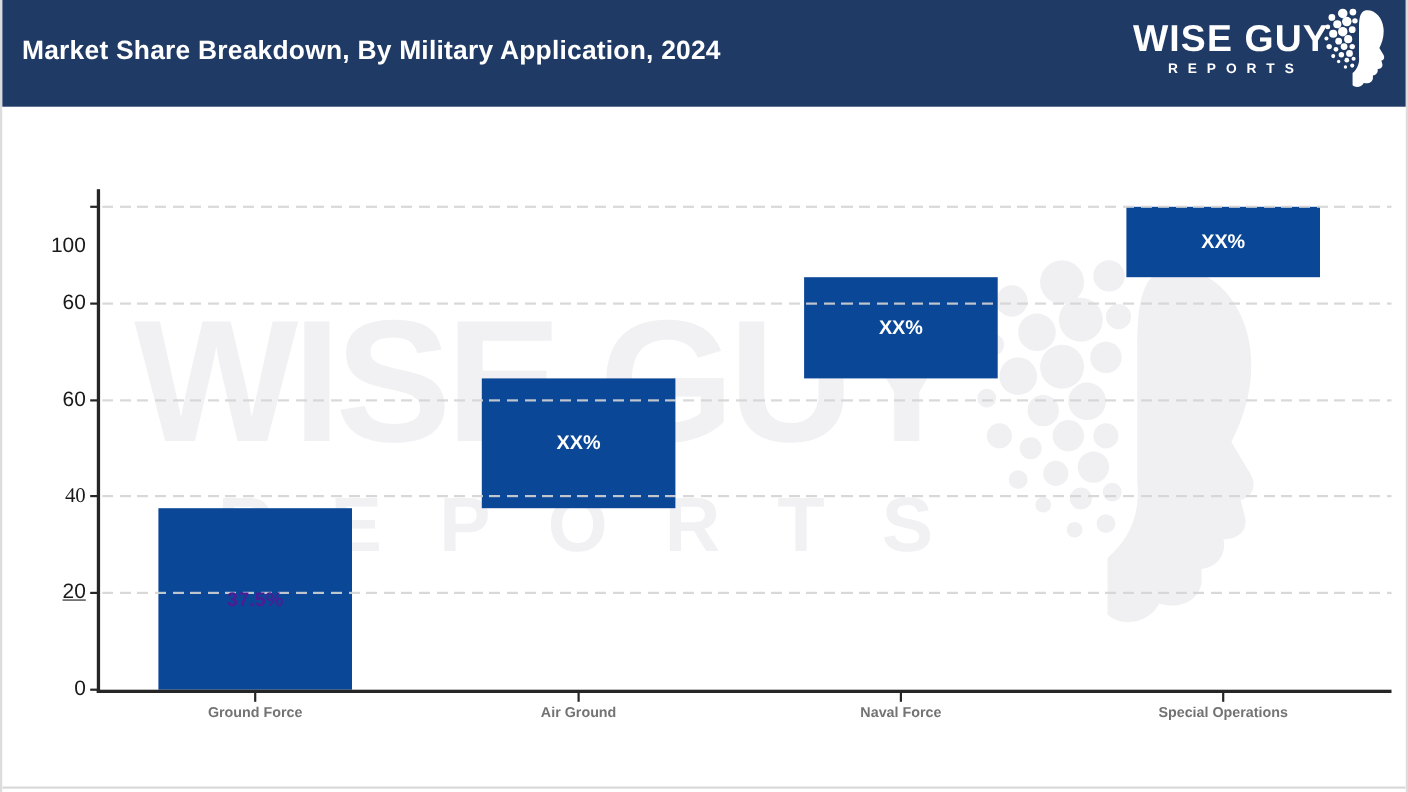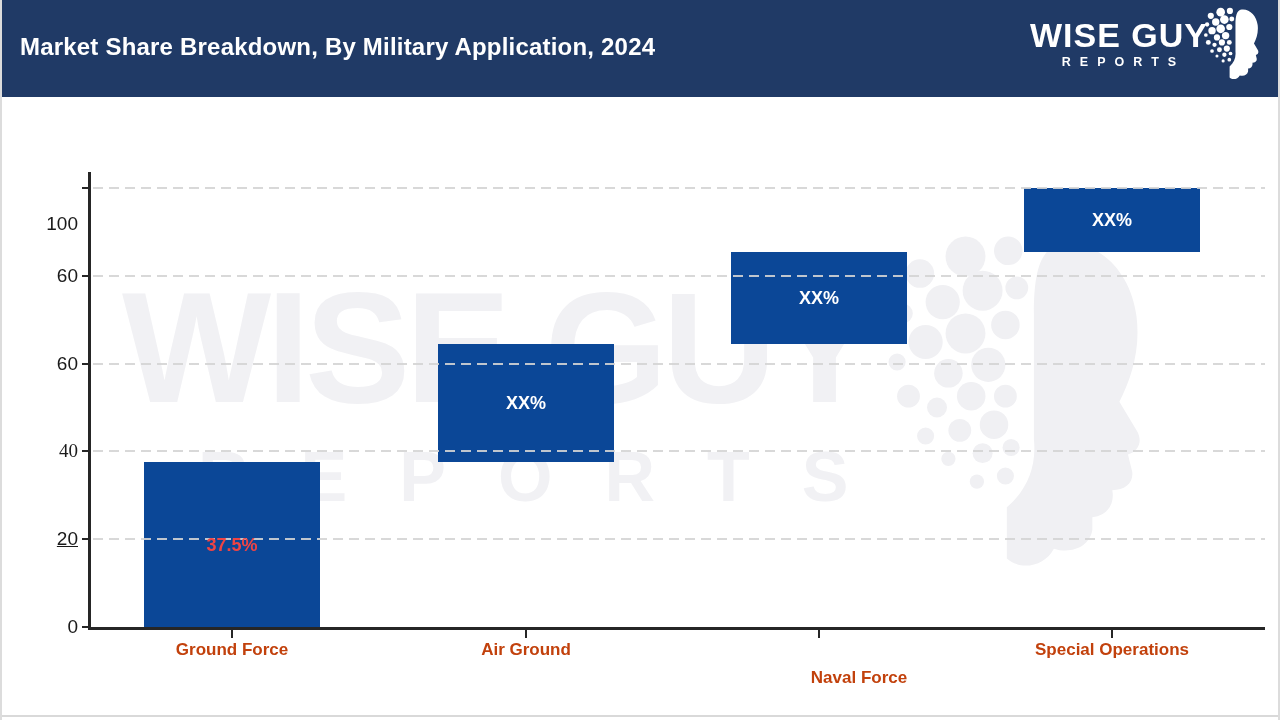--- a/index.html
+++ b/index.html
@@ -35,21 +35,21 @@
   .gridline{position:absolute;height:2px;z-index:30;
     background-image:repeating-linear-gradient(to right,#d4d4d4 0 10px,transparent 10px 16px);
     opacity:.9;}
   .bar{position:absolute;z-index:20;}
   .bar-label{position:absolute;z-index:40;color:#fff;font-size:18px;font-weight:bold;transform:translate(-50%,-50%);white-space:nowrap;}
   .y-axis-line{position:absolute;left:86px;top:172px;width:3px;height:458px;background:#262626;z-index:50;}
   .x-axis-line{position:absolute;left:86px;top:627px;width:1177px;height:3px;background:#262626;z-index:50;}
   .y-tick-label{position:absolute;width:60px;text-align:right;color:#1a1a1a;font-size:19px;transform:translateY(-50%);z-index:50;}
   .y-tick-mark{position:absolute;width:8px;height:2px;background:#262626;z-index:50;}
   .x-tick-mark{position:absolute;width:2px;height:8px;top:630px;background:#262626;z-index:50;}
-  .x-tick-label{position:absolute;top:640px;color:#c2410c;font-size:17px;font-weight:bold;transform:translateX(-50%);white-space:nowrap;z-index:50;}
+  .x-tick-label{position:absolute;top:640px;color:#737373;font-size:13px;font-weight:bold;transform:translateX(-50%);white-space:nowrap;z-index:50;}
   
   .bottom-rule{position:absolute;left:0;right:0;bottom:3px;height:2px;background:#d9d9d9;z-index:60;}
   .svg-defs{position:absolute;width:0;height:0;overflow:hidden;}
 </style>
 </head>
 <body>
 
 <svg class="svg-defs" xmlns="http://www.w3.org/2000/svg" aria-hidden="true">
   <symbol id="wg-face" viewBox="0 0 100 120">
     <g fill="currentColor">
@@ -107,21 +107,21 @@
 
     <div id="grid-layer">
         <div class="gridline" style="left: 91px; width: 1172px; top: 538.2px;"></div>
         <div class="gridline" style="left: 91px; width: 1172px; top: 450.4px;"></div>
         <div class="gridline" style="left: 91px; width: 1172px; top: 362.6px;"></div>
         <div class="gridline" style="left: 91px; width: 1172px; top: 274.8px;"></div>
         <div class="gridline" style="left: 91px; width: 1172px; top: 187px;"></div>
       </div>
     <div id="bar-layer">
         <div class="bar" style="left: 142px; top: 462.375px; width: 176px; height: 164.625px; background: rgb(11, 71, 151);"></div>
-        <div class="bar-label" style="left: 230px; top: 544.688px; color: #ef4444;">37.5%</div>
+        <div class="bar-label" style="left: 230px; top: 544.688px; color: #4c1d95;">37.5%</div>
         <div class="bar" style="left: 436px; top: 343.845px; width: 176px; height: 118.53px; background: rgb(11, 71, 151);"></div>
         <div class="bar-label" style="left: 524px; top: 403.11px; color: rgb(255, 255, 255);">XX%</div>
         <div class="bar" style="left: 729px; top: 251.655px; width: 176px; height: 92.19px; background: rgb(11, 71, 151);"></div>
         <div class="bar-label" style="left: 817px; top: 297.75px; color: rgb(255, 255, 255);">XX%</div>
         <div class="bar" style="left: 1022px; top: 188px; width: 176px; height: 63.655px; background: rgb(11, 71, 151);"></div>
         <div class="bar-label" style="left: 1110px; top: 219.827px; color: rgb(255, 255, 255);">XX%</div>
       </div>
     <div id="tick-layer">
         <div class="y-tick-label" style="left: 16px; top: 627px;">0</div>
         <div class="y-tick-mark" style="left: 80px; top: 626px;"></div>
@@ -133,21 +133,21 @@
         <div class="y-tick-mark" style="left: 80px; top: 362.6px;"></div>
         <div class="y-tick-label" style="left: 16px; top: 275.8px;">60</div>
         <div class="y-tick-mark" style="left: 80px; top: 274.8px;"></div>
         <div class="y-tick-label" style="left: 16px; top: 188px; margin-top: 36px;">100</div>
         <div class="y-tick-mark" style="left: 80px; top: 187px;"></div>
         <div class="x-tick-mark" style="left: 229px;"></div>
         <div class="x-tick-label" style="left: 230px;">Ground Force</div>
         <div class="x-tick-mark" style="left: 523px;"></div>
         <div class="x-tick-label" style="left: 524px;">Air Ground</div>
         <div class="x-tick-mark" style="left: 816px;"></div>
-        <div class="x-tick-label" style="left: 857px; margin-top: 28px;">Naval Force</div>
+        <div class="x-tick-label" style="left: 817px;">Naval Force</div>
         <div class="x-tick-mark" style="left: 1109px;"></div>
         <div class="x-tick-label" style="left: 1110px;">Special Operations</div>
       </div>
 
     <div class="y-axis-line"></div>
     <div class="x-axis-line"></div>
   </div>
 
   <div class="bottom-rule"></div>
 </div>

